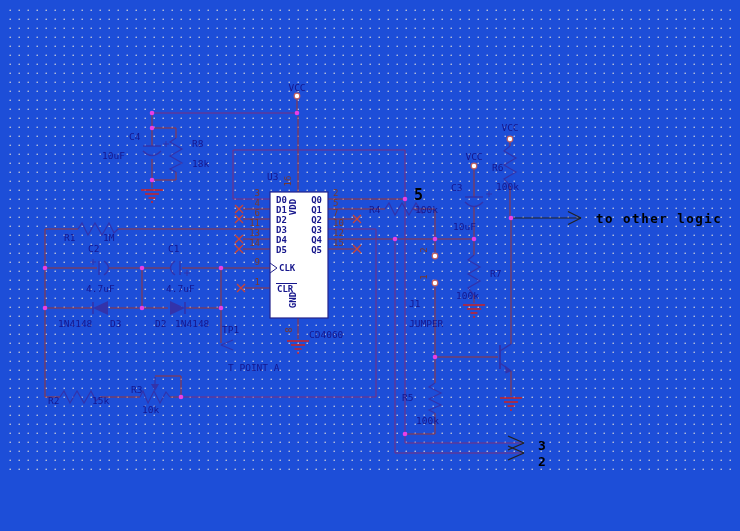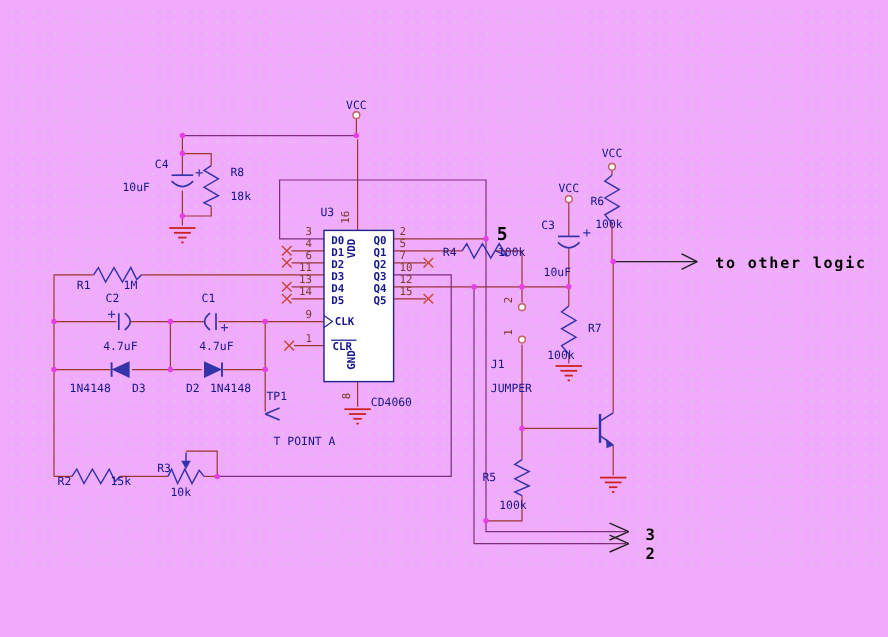--- a/index.html
+++ b/index.html
@@ -1,16 +1,16 @@
 <!DOCTYPE html>
 <html><head>
 <meta charset="utf-8">
 <style>
   html,body{margin:0;padding:0;background:#ffffff;}
-  .stage{position:relative;width:740px;height:531px;background:#f0abfc;overflow:hidden;
+  .stage{position:relative;width:740px;height:531px;background:#1d4ed8;overflow:hidden;
          font-family:"DejaVu Sans Mono","Liberation Mono",monospace;}
   svg{position:absolute;left:0;top:0;}
   text{font-family:"DejaVu Sans Mono","Liberation Mono",monospace;}
   .lbl{font-size:9.5px;fill:#16168c;}
   .pin{font-size:9px;fill:#7a3a28;}
   .chiptxt{font-size:9px;font-weight:bold;fill:#16168c;}
   .boldblk{font-weight:bold;fill:#000000;}
 </style>
 </head>
 <body>

